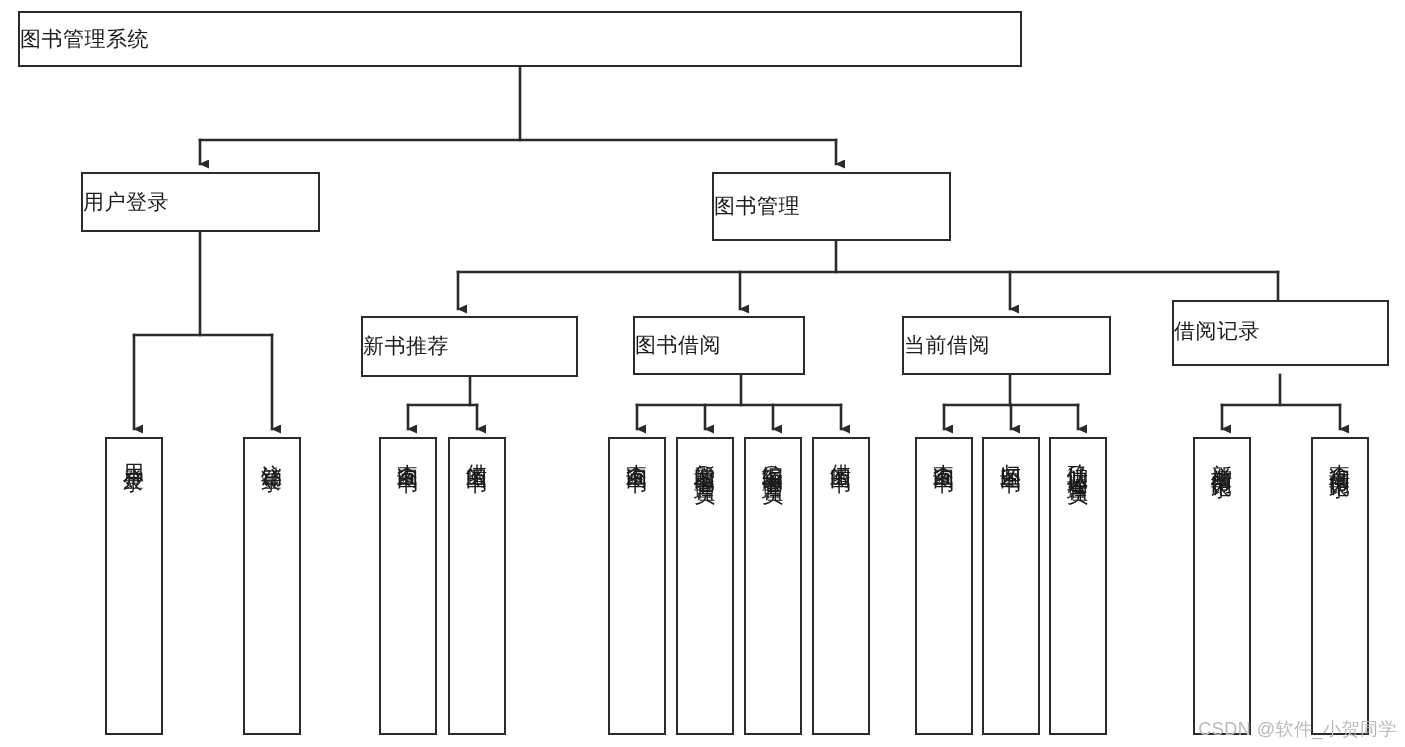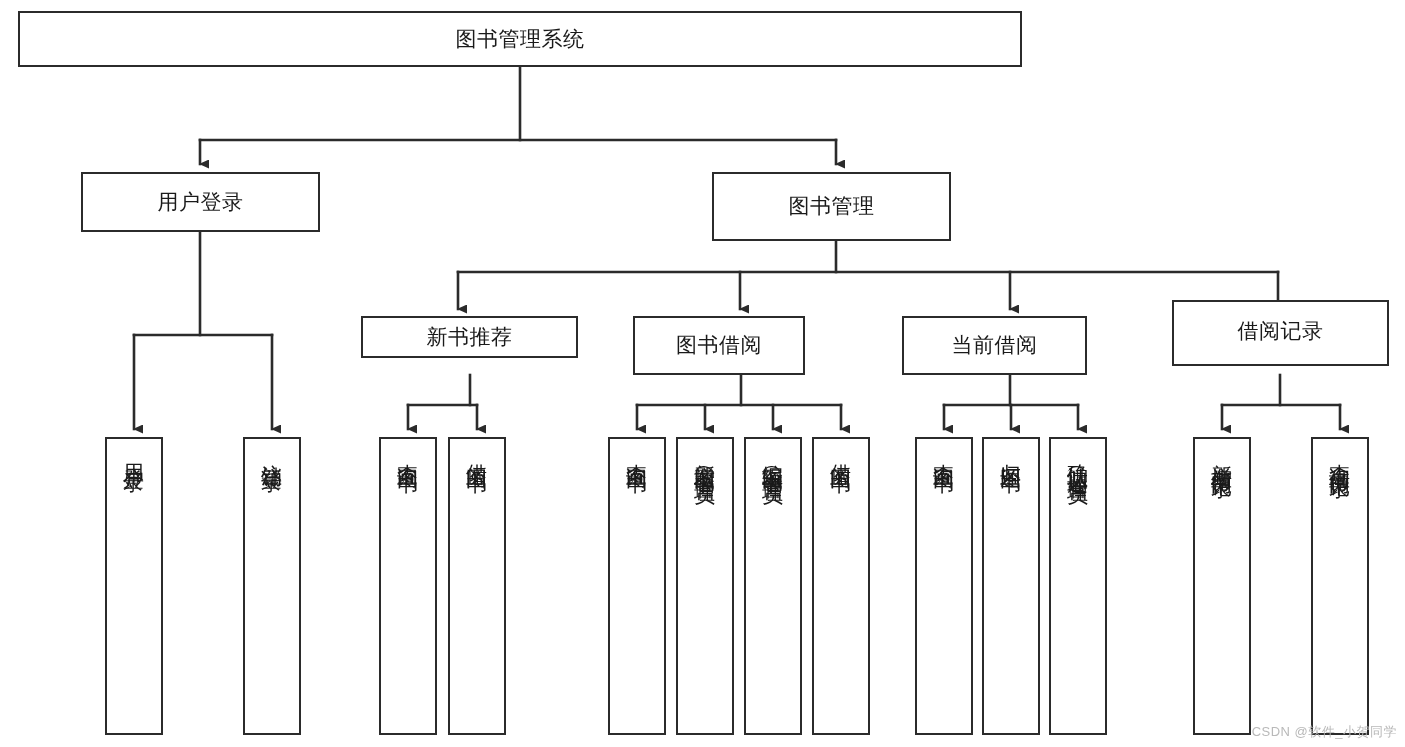--- a/index.html
+++ b/index.html
@@ -26,21 +26,20 @@
     height: 747px;
     pointer-events: none;
   }
   .node {
     position: absolute;
     box-sizing: border-box;
     background: #ffffff;
     border: 2px solid #2b2b2b;
     display: flex;
     align-items: center;
-    justify-content: center;
     color: #1a1a1a;
     z-index: 2;
   }
   .node-label {
     display: block;
     line-height: 1.18;
     white-space: nowrap;
   }
   .node.horizontal .node-label {
     font-size: 21px;
@@ -58,21 +57,21 @@
     writing-mode: vertical-rl;
     text-orientation: upright;
     font-size: 21px;
     letter-spacing: 3px;
     line-height: 1;
   }
   #watermark {
     position: absolute;
     right: 8px;
     bottom: 6px;
-    font-size: 13px;
+    font-size: 18px;
     color: #b9b9b9;
     letter-spacing: 0.5px;
     z-index: 5;
     white-space: nowrap;
   }
 </style>
 </head>
 <body>
 
 <div id="diagram-root">
@@ -131,27 +130,27 @@
     <span class="node-label">图书管理系统</span>
   </div>
 
   <div class="node horizontal" style="left:81px; top:172px; width:239px; height:60px;">
     <span class="node-label">用户登录</span>
   </div>
   <div class="node horizontal" style="left:712px; top:172px; width:239px; height:69px;">
     <span class="node-label">图书管理</span>
   </div>
 
-  <div class="node horizontal" style="left:361px; top:316px; width:217px; height:42px;">
+  <div class="node horizontal" style="left:361px; top:316px; width:217px; height:61px;">
     <span class="node-label">新书推荐</span>
   </div>
   <div class="node horizontal" style="left:633px; top:316px; width:172px; height:59px;">
     <span class="node-label">图书借阅</span>
   </div>
-  <div class="node horizontal" style="left:902px; top:316px; width:185px; height:59px;">
+  <div class="node horizontal" style="left:902px; top:316px; width:209px; height:59px;">
     <span class="node-label">当前借阅</span>
   </div>
   <div class="node horizontal" style="left:1172px; top:300px; width:217px; height:66px;font-family:Liberation Mono, monospace;">
     <span class="node-label">借阅记录</span>
   </div>
 
   <div class="node vertical" style="left:105px; top:437px; width:58px; height:298px;">
     <span class="node-label">用户登录</span>
   </div>
   <div class="node vertical" style="left:243px; top:437px; width:58px; height:298px;">

